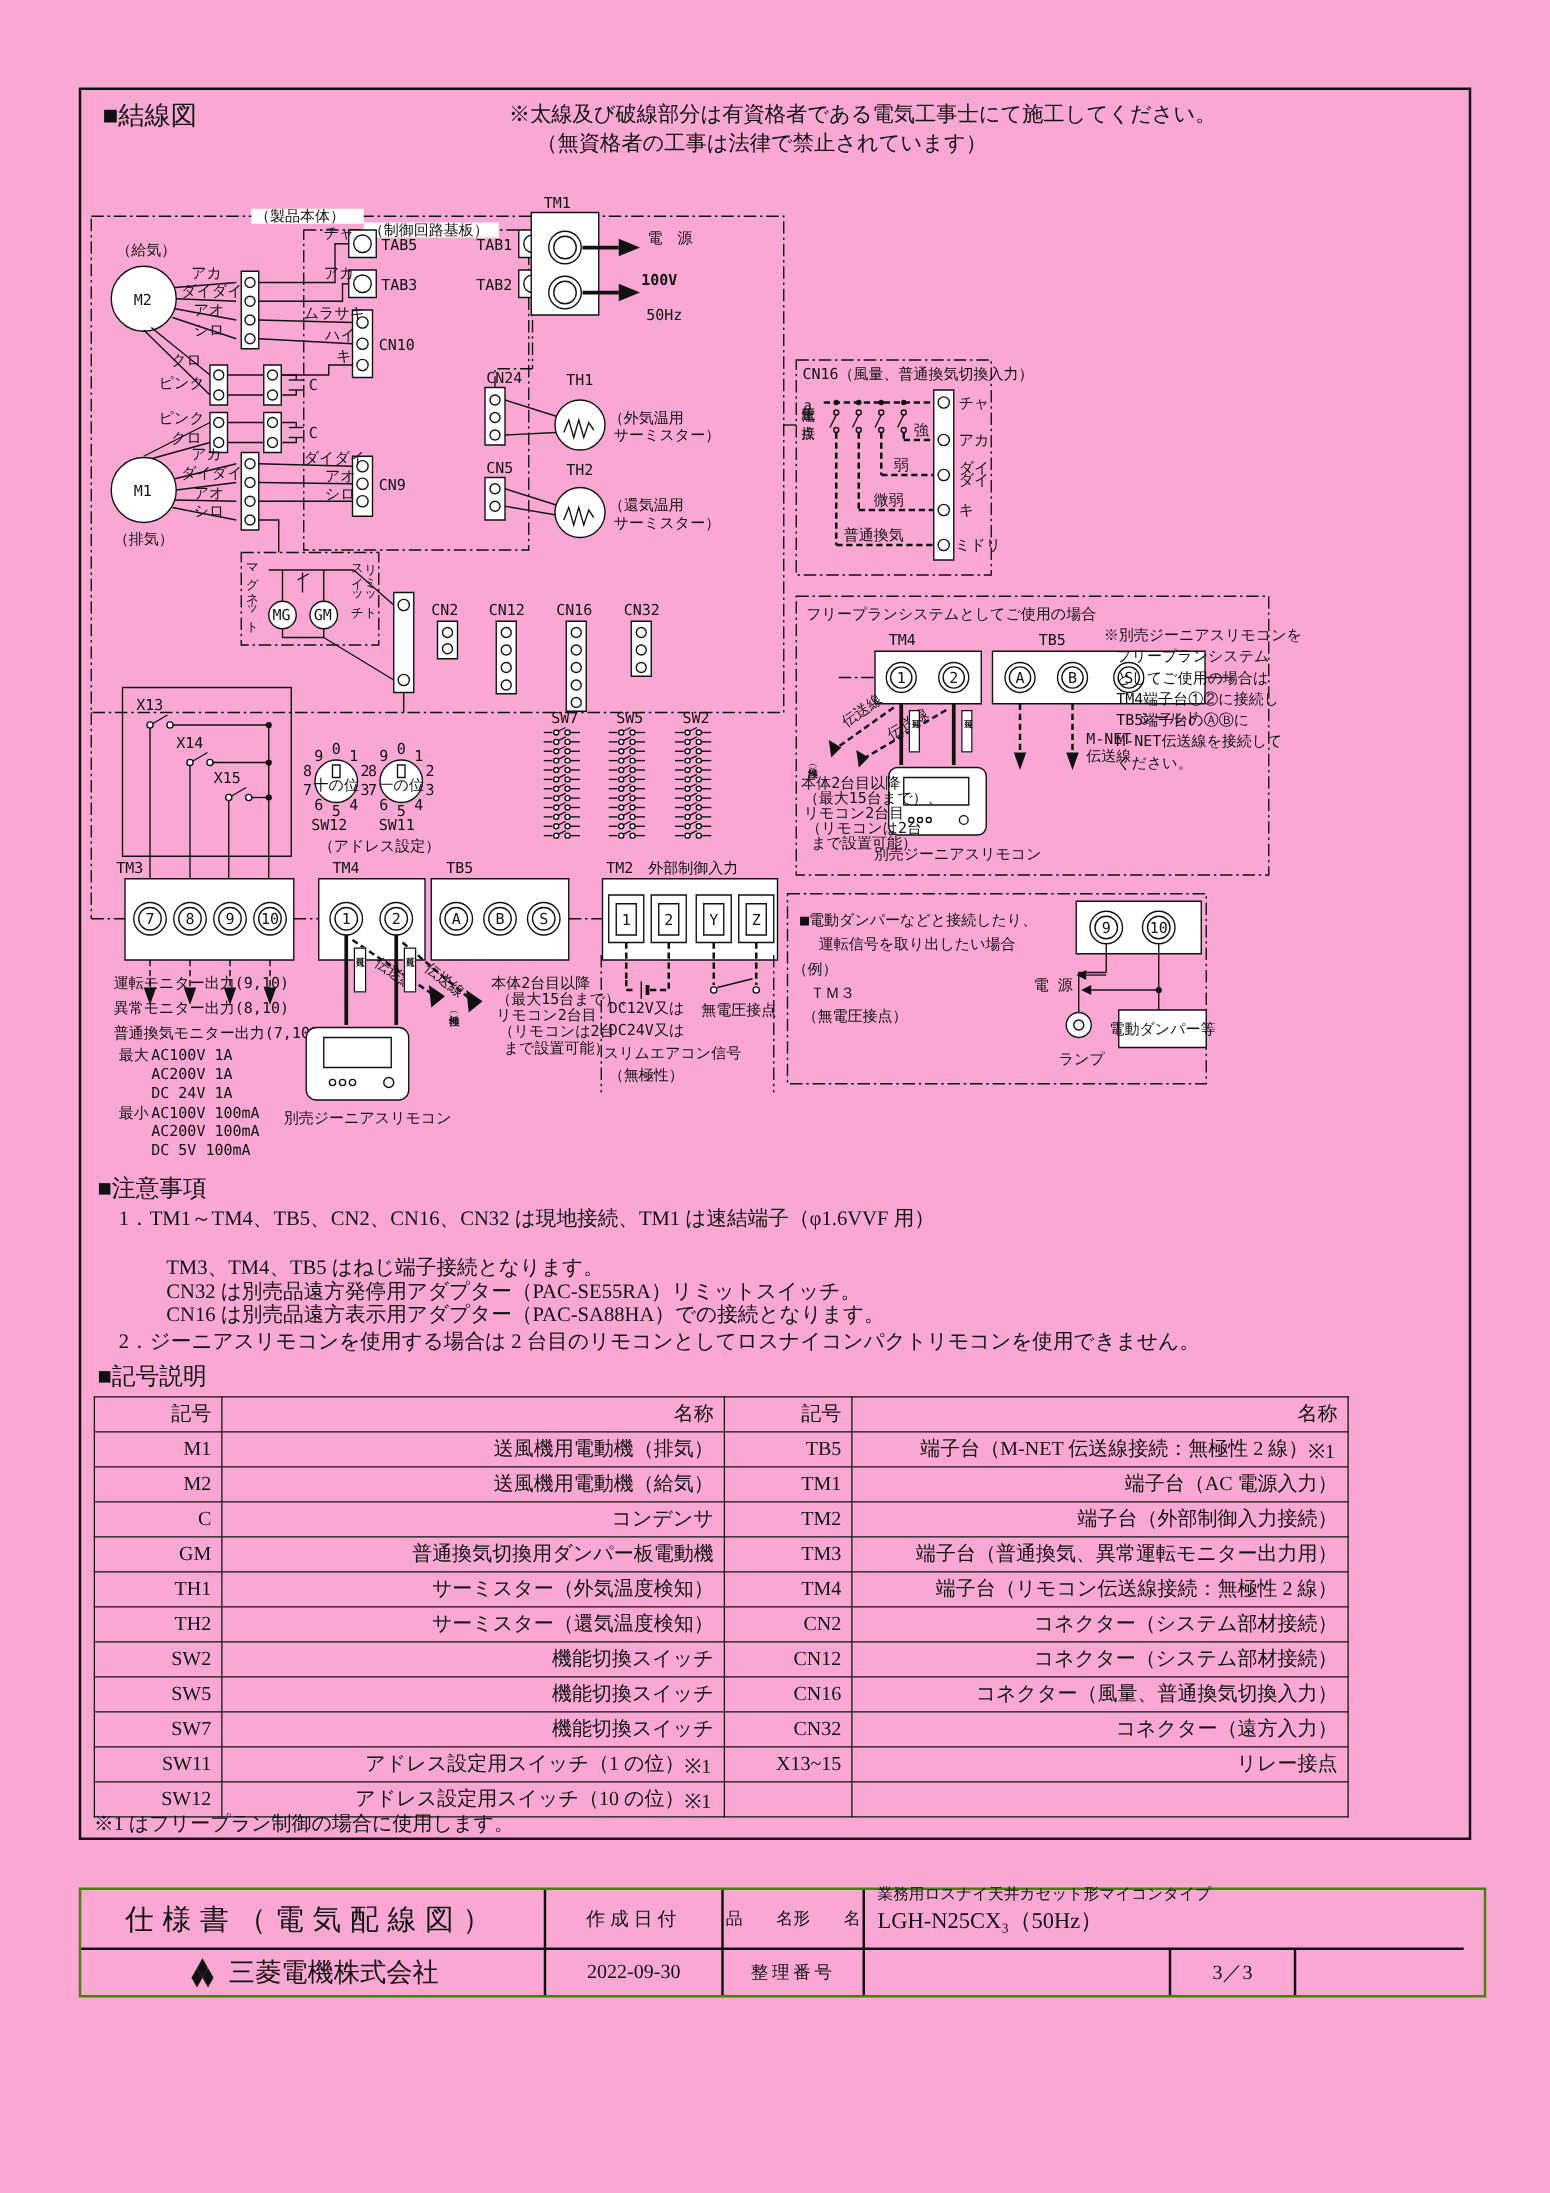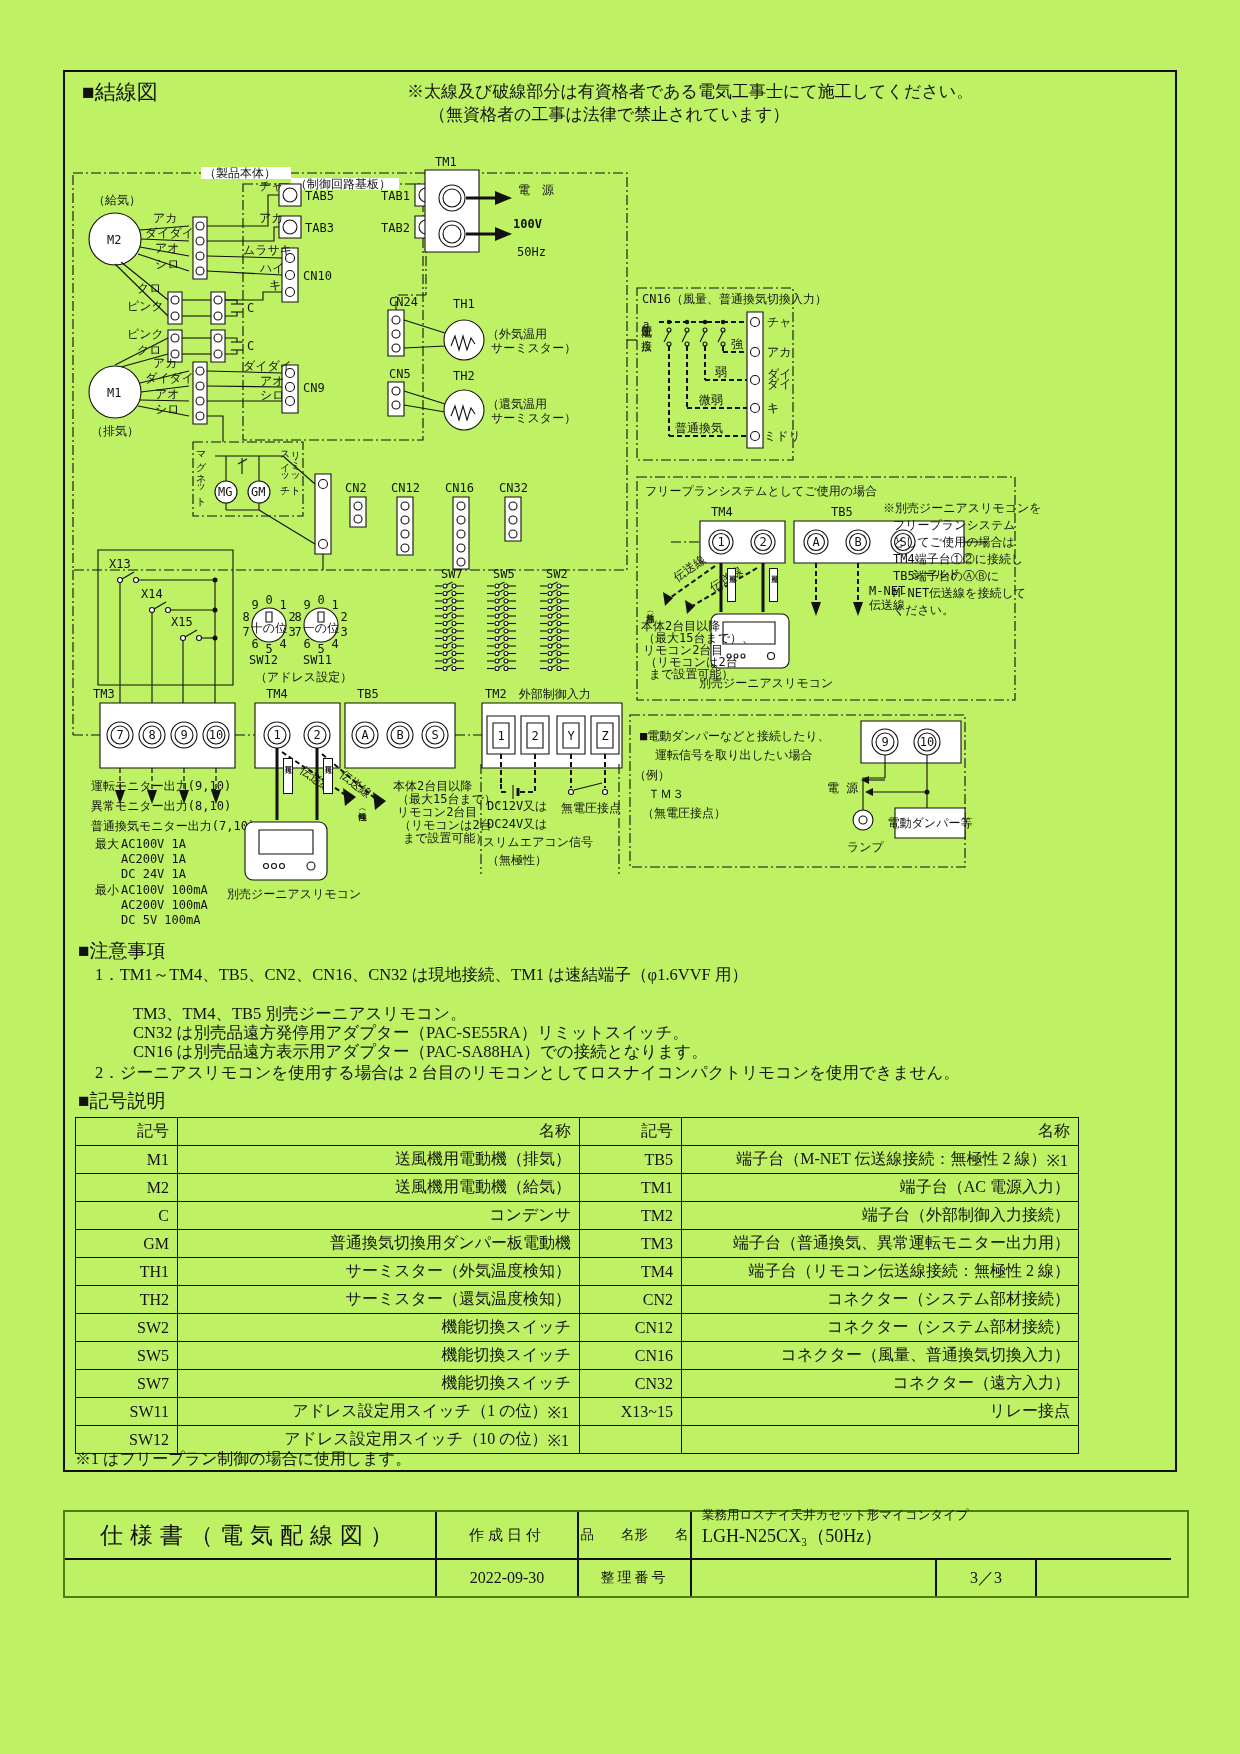--- a/index.html
+++ b/index.html
@@ -1,16 +1,16 @@
 <!DOCTYPE html>
 <html><head>
 <meta charset="utf-8">
 <style>
   html,body{margin:0;padding:0;background:#888;}
-  #page{position:relative;width:1240px;height:1754px;background:#bef264;overflow:hidden;
+  #page{position:relative;width:1240px;height:1754px;background:#f9a8d4;overflow:hidden;
         font-family:"Liberation Serif","DejaVu Serif",serif;color:#111;}
   .abs{position:absolute;}
   #frame{left:63px;top:70px;width:1110px;height:1398px;border:2px solid #111;}
   .mono{font-family:"DejaVu Sans Mono",monospace;}
   
   #diag{left:63px;top:140px;}
   svg{display:block;}
   svg *{vector-effect:non-scaling-stroke;}
   svg .sh{fill:none;stroke:#111;stroke-width:1.1;}
   svg .wf{fill:#fff;stroke:#111;stroke-width:1.1;}
@@ -618,21 +618,21 @@
   <div class="vlab" style="left:640px;top:318px;height:100px;font-size:11px;">無電圧a接点</div>
   <div class="vlab vbox" style="left:283px;top:758px;height:32px;font-size:7.5px;">延長可</div>
   <div class="vlab vbox" style="left:323px;top:758px;height:32px;font-size:7.5px;">延長可</div>
   <div class="vlab" style="left:358px;top:806px;height:50px;font-size:8.5px;">（無極性）</div>
   <div class="vlab vbox" style="left:727px;top:568px;height:30px;font-size:7px;">延長可</div>
   <div class="vlab vbox" style="left:769px;top:568px;height:30px;font-size:7px;">延長可</div>
   <div class="vlab" style="left:645px;top:608px;height:46px;font-size:8px;">（無極性）</div>
 
   <div class="h2" style="left:78px;top:938px;">■注意事項</div>
   <div class="noteline" style="left:95px;top:964px;">1．TM1～TM4、TB5、CN2、CN16、CN32 は現地接続、TM1 は速結端子（φ1.6VVF 用）</div>
-  <div class="noteline" style="left:133px;top:1003px;">TM3、TM4、TB5 別売ジーニアスリモコン。</div>
+  <div class="noteline" style="left:133px;top:1003px;">TM3、TM4、TB5 はねじ端子接続となります。</div>
   <div class="noteline" style="left:133px;top:1022px;">CN32 は別売品遠方発停用アダプター（PAC-SE55RA）リミットスイッチ。</div>
   <div class="noteline" style="left:133px;top:1041px;">CN16 は別売品遠方表示用アダプター（PAC-SA88HA）での接続となります。</div>
   <div class="noteline" style="left:95px;top:1062px;">2．ジーニアスリモコンを使用する場合は 2 台目のリモコンとしてロスナイコンパクトリモコンを使用できません。</div>
 
   <div class="h2" style="left:78px;top:1088px;">■記号説明</div>
   <table id="symtab">
     <tbody>
         <tr>
       <th class="c1">記号</th>
       <th class="c2">名称</th>
@@ -719,17 +719,25 @@
     <div class="tbcell" style="left:0;top:0;width:370px;height:46px;font-size:23px;letter-spacing:7px;">仕様書（電気配線図）</div>
     <div class="tbcell" style="left:372px;top:0;width:140px;height:46px;font-size:15px;letter-spacing:4px;">作成日付</div>
     <div class="tbcell" style="left:514px;top:0;width:111px;height:46px;flex-direction:row;font-size:13.5px;line-height:1.5;">
       <div>品　　名</div>
       <div>形　　名</div>
     </div>
     <div class="tbcell" style="left:627px;top:0;width:479px;height:30px;flex-direction:column;align-items:flex-start;padding-left:10px;">
       <div style="font-size:12.5px;">業務用ロスナイ天井カセット形マイコンタイプ</div>
       <div style="font-size:18px;">LGH-N25CX₃（50Hz）</div>
     </div>
+    <div class="tbcell" style="left:0;top:48px;width:370px;height:36px;font-size:21px;gap:8px;">
+      <svg width="26" height="26" viewBox="0 0 100 100">
+        <polygon points="50,6 67,36 50,66 33,36" fill="#111"></polygon>
+        <polygon points="33,36 50,66 33,96 16,66" fill="#111"></polygon>
+        <polygon points="67,36 84,66 67,96 50,66" fill="#111"></polygon>
+      </svg>
+      <span>三菱電機株式会社</span>
+    </div>
     <div class="tbcell" style="left:372px;top:48px;width:140px;height:36px;font-size:16px;">2022-09-30</div>
     <div class="tbcell" style="left:514px;top:48px;width:111px;height:36px;font-size:14px;letter-spacing:3px;">整理番号</div>
     <div class="tbcell" style="left:872px;top:48px;width:98px;height:36px;font-size:16px;">3／3</div>
   </div>
 </div>
 
 </body></html>

